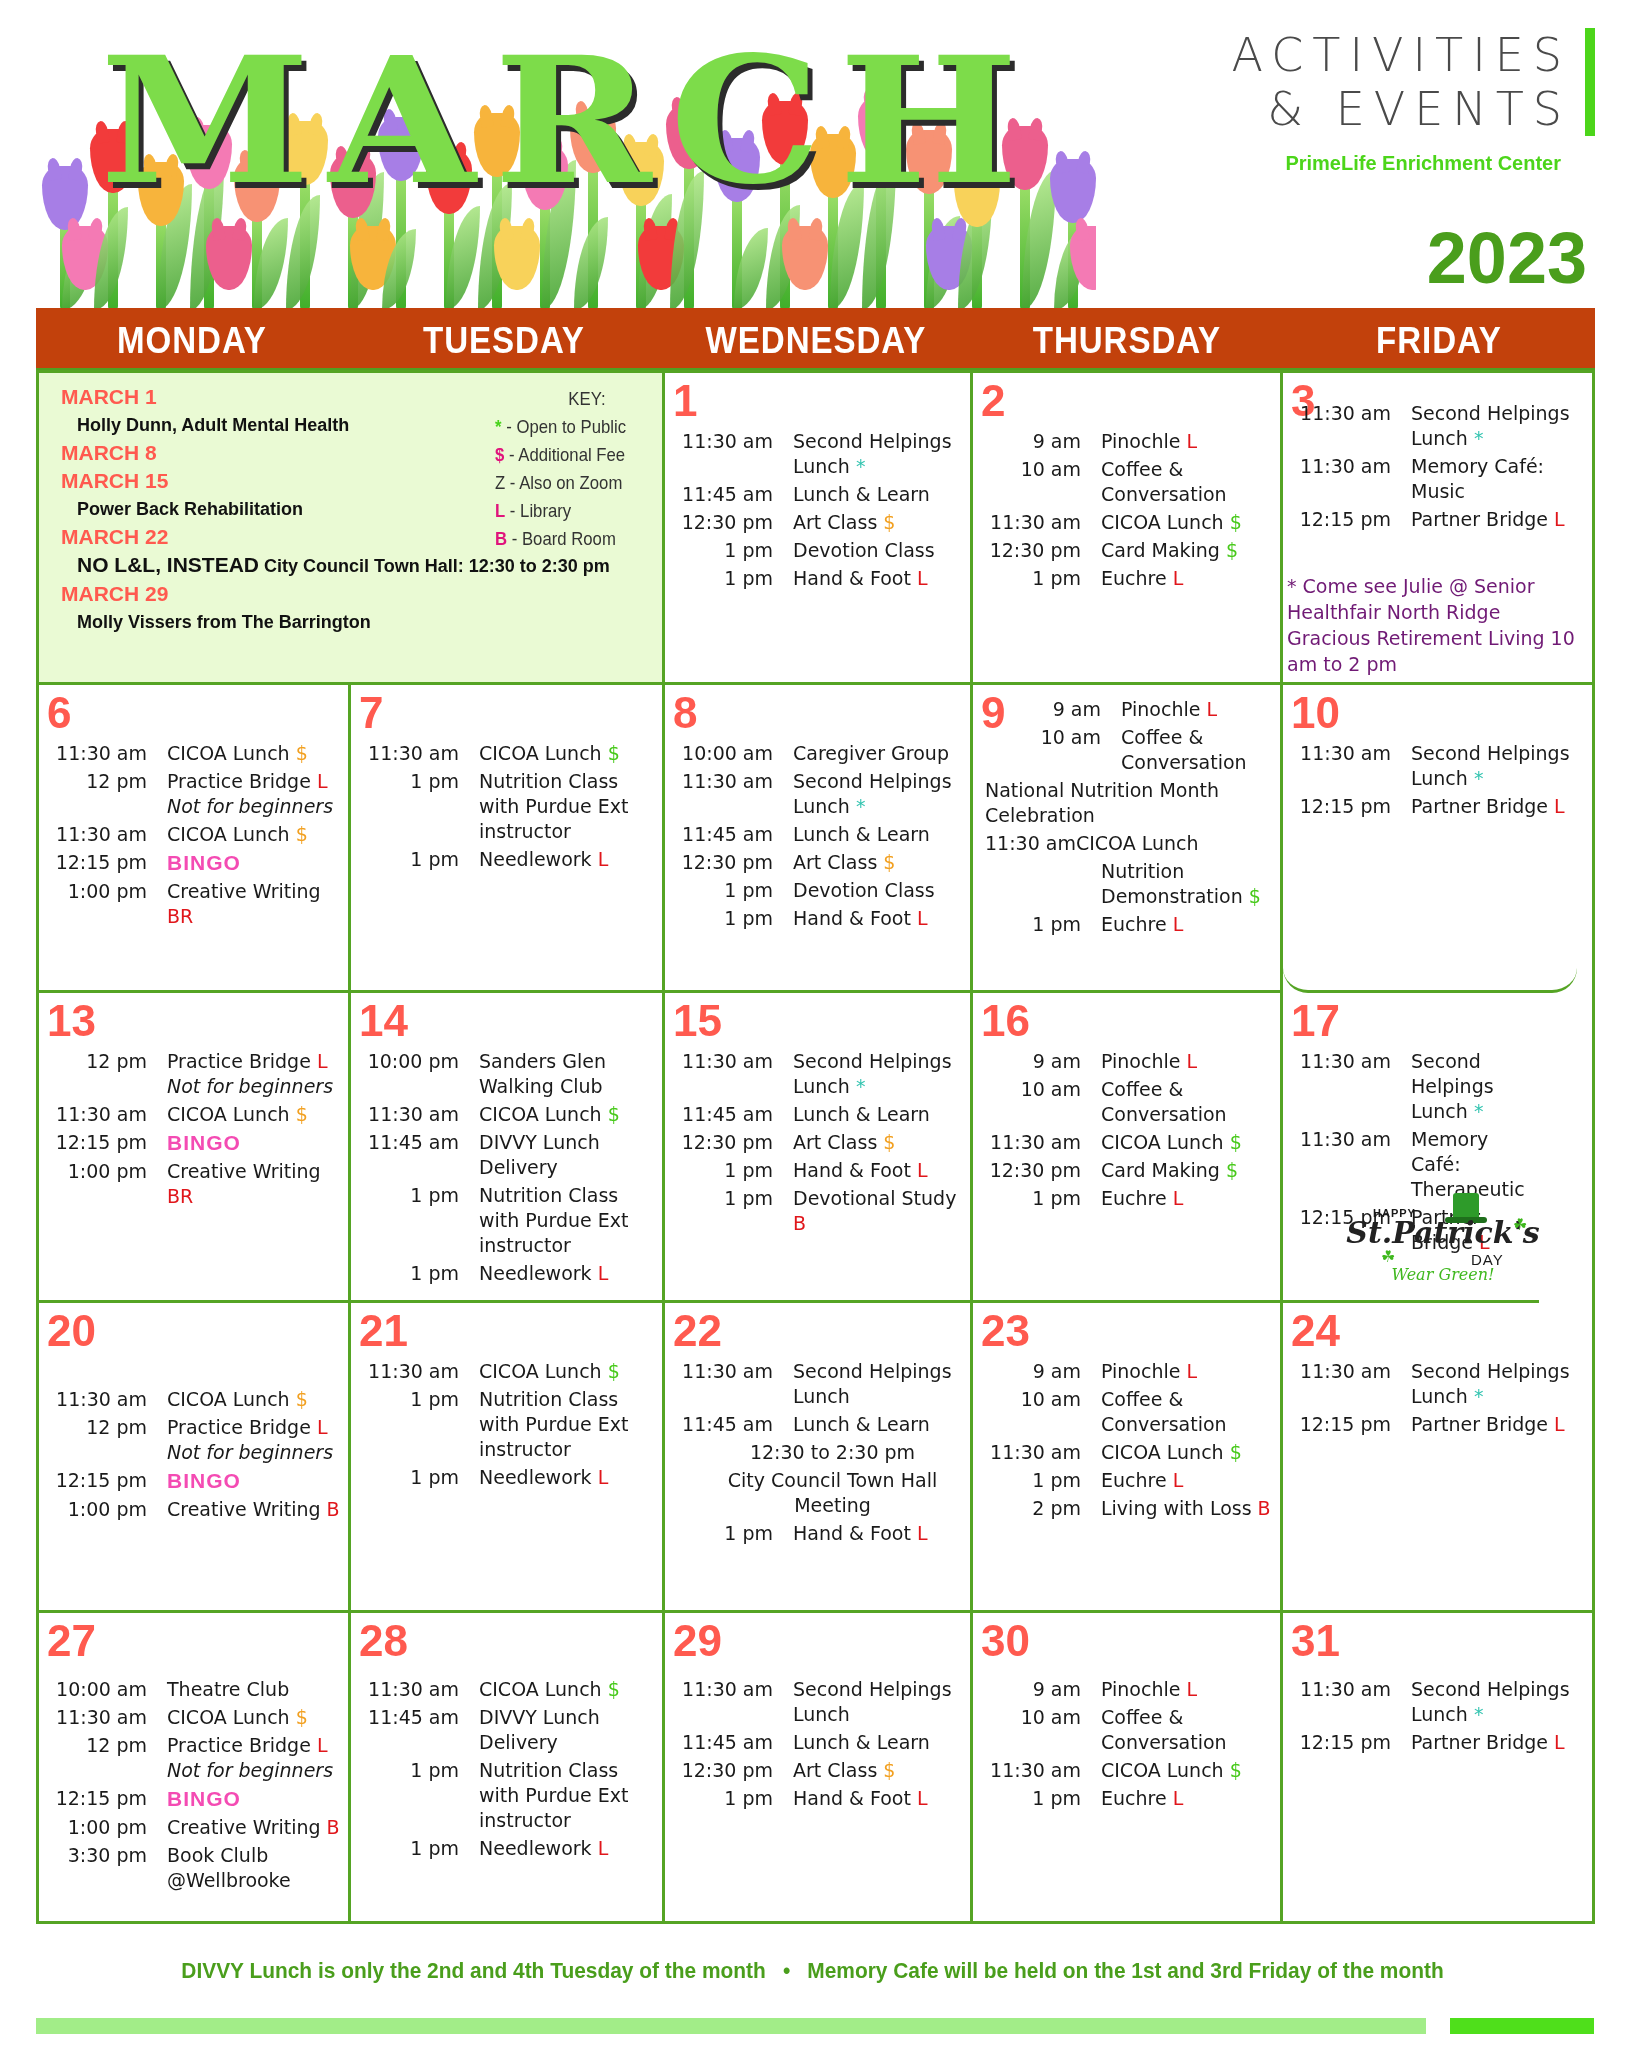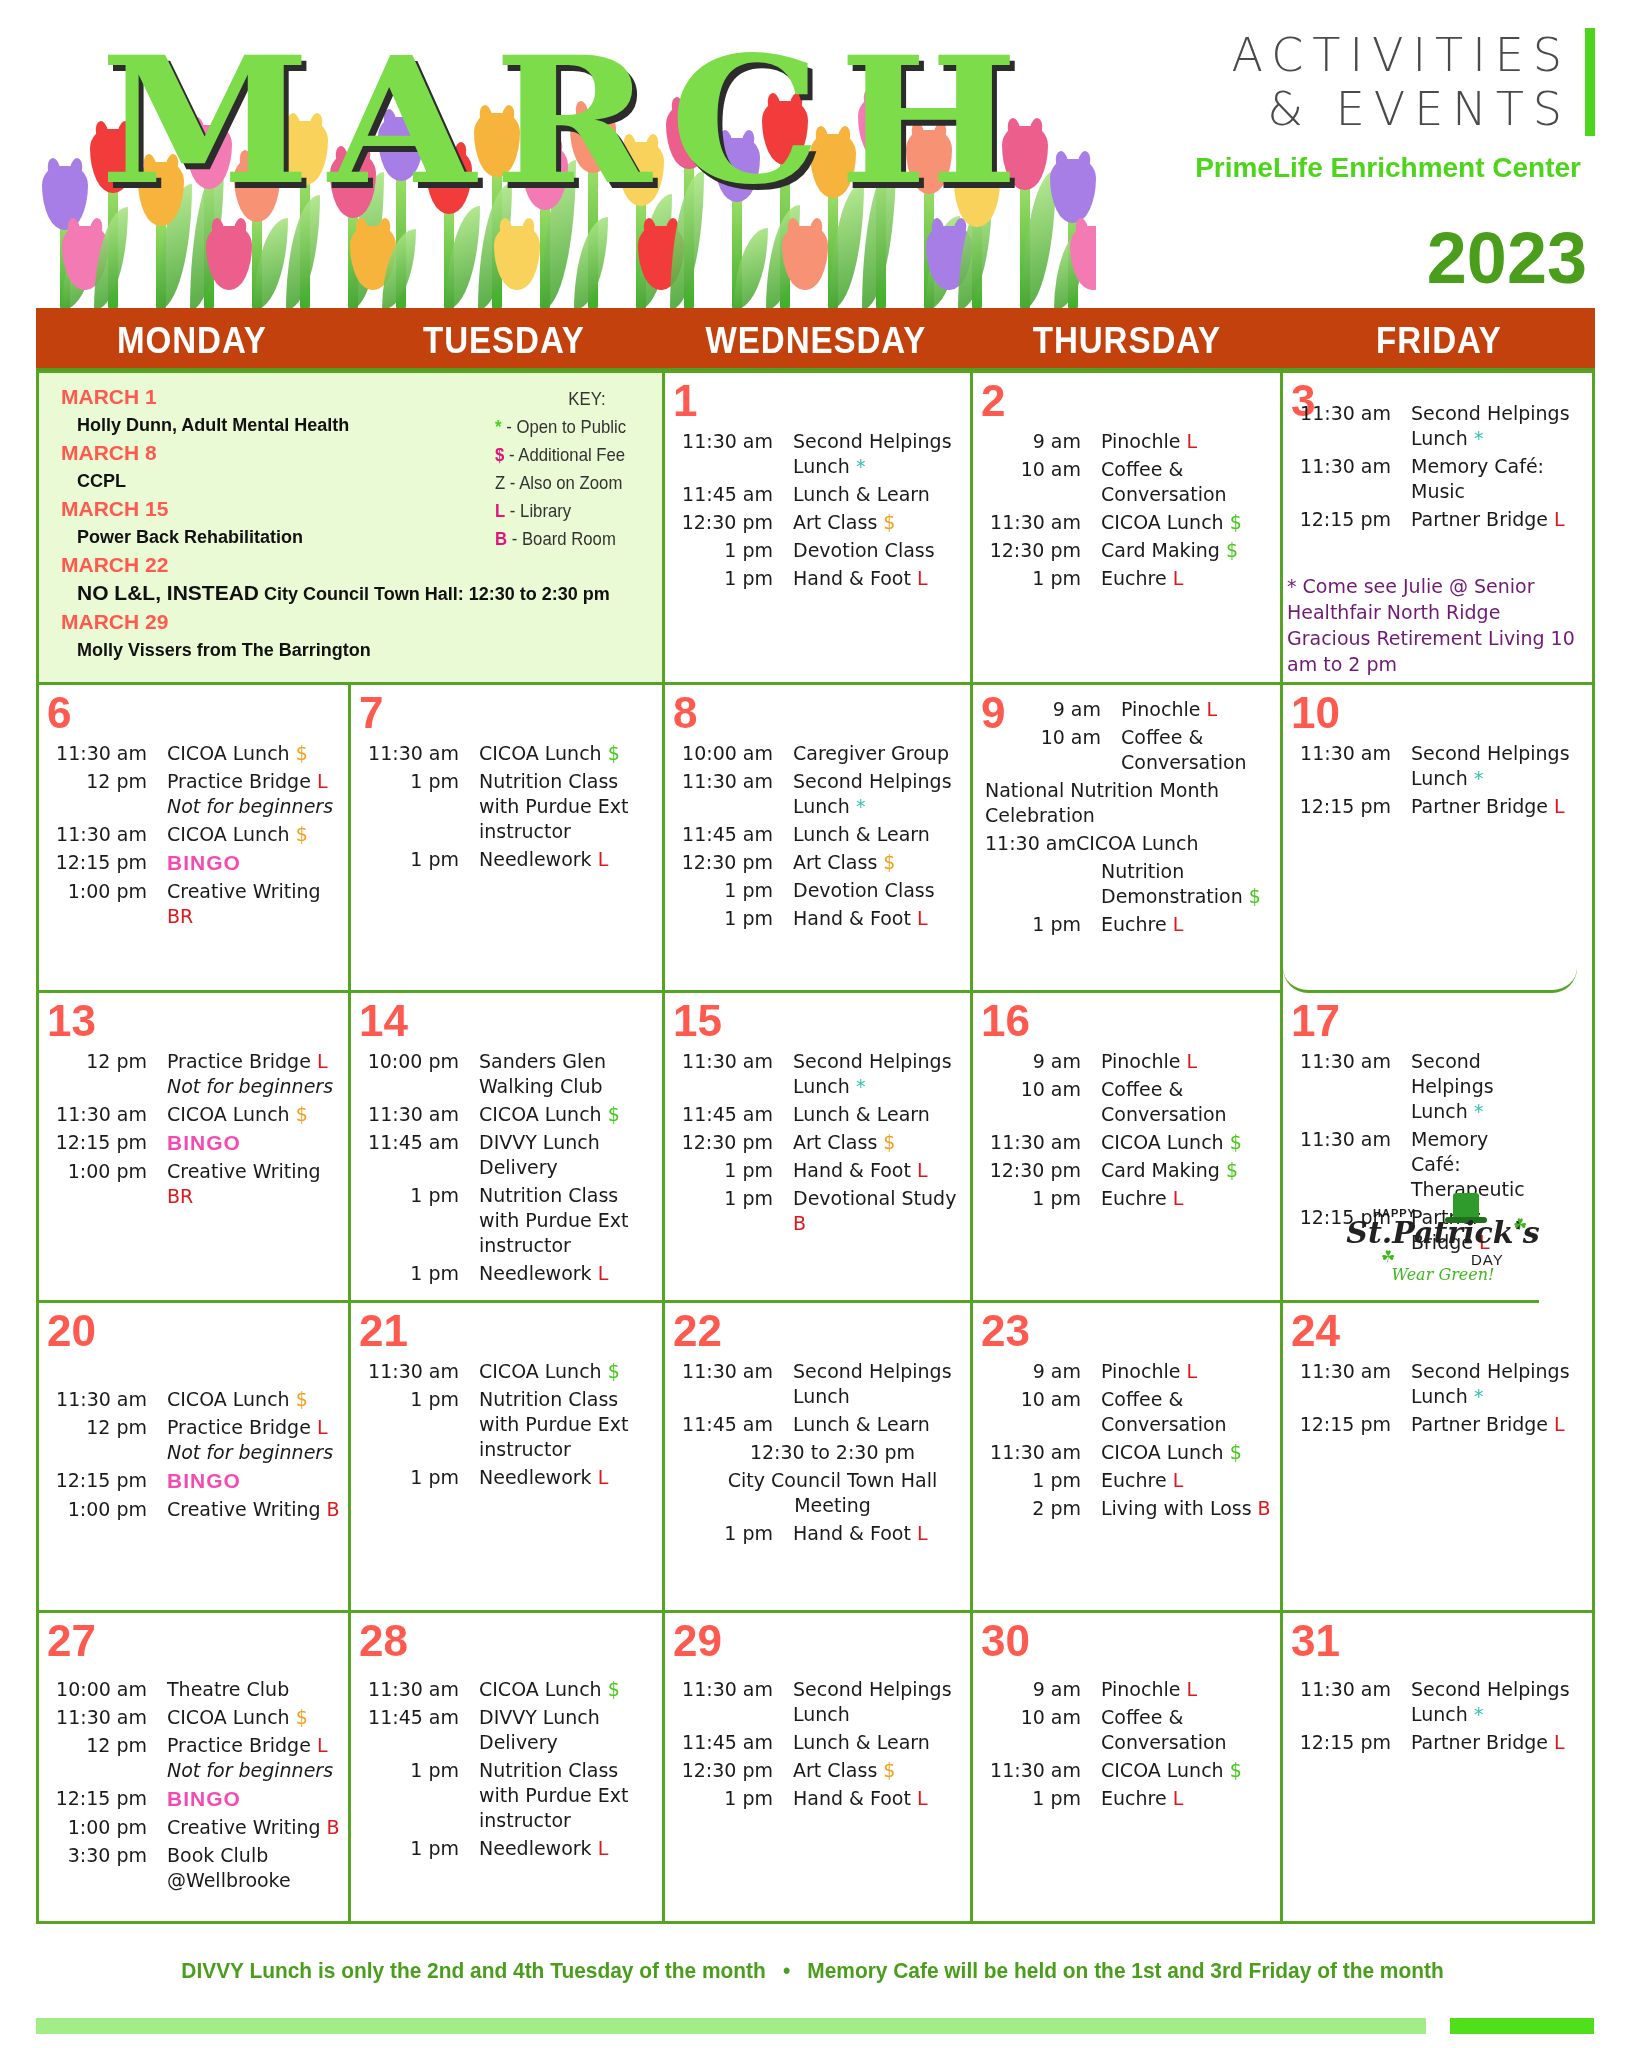--- a/index.html
+++ b/index.html
@@ -14,21 +14,21 @@
   .bloom { position: absolute; width: 46px; height: 64px; border-radius: 40% 40% 48% 48% / 30% 30% 70% 70%; }
   .bloom::before { content:""; position:absolute; top:-8px; left:6px; width:12px; height:22px; background: inherit; border-radius: 50% 50% 0 0; transform: rotate(-10deg); }
   .bloom::after { content:""; position:absolute; top:-8px; right:6px; width:12px; height:22px; background: inherit; border-radius: 50% 50% 0 0; transform: rotate(10deg); }
   .march-title { position: absolute; left: 64px; top: 4px; font-family: "DejaVu Serif", serif; font-weight: bold;
                  font-size: 190px; line-height: 1; letter-spacing: 18px; color: #7ddc4a;
                  text-shadow: 5px 6px 0 #2c2c2c; transform: scaleY(0.92); transform-origin: top left; }
 
   .brand { position: absolute; right: 30px; top: 28px; text-align: right; }
   .brand-line { font-family: "DejaVu Sans", sans-serif; font-weight: 200; color: #4a4a4a; font-size: 46px; letter-spacing: 9px; line-height: 54px; margin-right: 24px; }
   .brand-bar { position: absolute; right: 0; top: 0; width: 10px; height: 108px; background: #4cd51a; }
-  .brand-sub { font-family: "Liberation Sans", sans-serif; font-weight: bold; color: #4cd51a; font-size: 28px; margin-top: 16px; margin-right: 14px; }
+  .brand-sub { font-family: "Liberation Sans", sans-serif; font-weight: bold; color: #4cd51a; font-size: 20px; margin-top: 16px; margin-right: 34px; }
   .year { position: absolute; right: 38px; top: 222px; font-family: "Liberation Sans", sans-serif; font-weight: bold; font-size: 72px; color: #4a9e1c; line-height: 1; }
 
   
   .dayhead { position: absolute; left: 36px; top: 308px; width: 1559px; height: 60px; background: #c2410c; display: flex; border-bottom: 4px solid #4f9f21; }
   .dayhead div { flex: 1; text-align: center; color: #fff; font-family: "Liberation Sans", sans-serif; font-weight: bold; font-size: 36px; line-height: 66px; letter-spacing: 1px; transform: scaleX(0.92); }
 
   
   .grid { position: absolute; left: 36px; top: 370px; width: 1559px; height: 1554px; border: 3px solid #55a424; box-sizing: border-box; }
   .cell { position: absolute; box-sizing: border-box; border-right: 3px solid #55a424; border-bottom: 3px solid #55a424; background: #fff; overflow: hidden; }
   .cell.lastcol { border-right: none; }
@@ -176,21 +176,20 @@
   <div>FRIDAY</div>
 </div>
 
 <div class="grid" id="grid">
 
   <div class="cell intro" style="left:0;top:0;width:626px;height:312px;">
     <div class="intro-list">
       <div class="intro-date">MARCH 1</div>
       <div class="intro-desc">Holly Dunn, Adult Mental Health</div>
       <div class="intro-date">MARCH 8</div>
-      <div class="intro-desc">CCPL</div>
       <div class="intro-date">MARCH 15</div>
       <div class="intro-desc">Power Back Rehabilitation</div>
       <div class="intro-date">MARCH 22</div>
       <div class="intro-desc"><span class="big">NO L&amp;L, INSTEAD</span> <span>City Council Town Hall: 12:30 to 2:30 pm</span></div>
       <div class="intro-date">MARCH 29</div>
       <div class="intro-desc">Molly Vissers from The Barrington</div>
     </div>
     <div class="key">
       <div class="kh">KEY:</div>
       <div><span class="sym-star">*</span> <span>- Open to Public</span></div>

